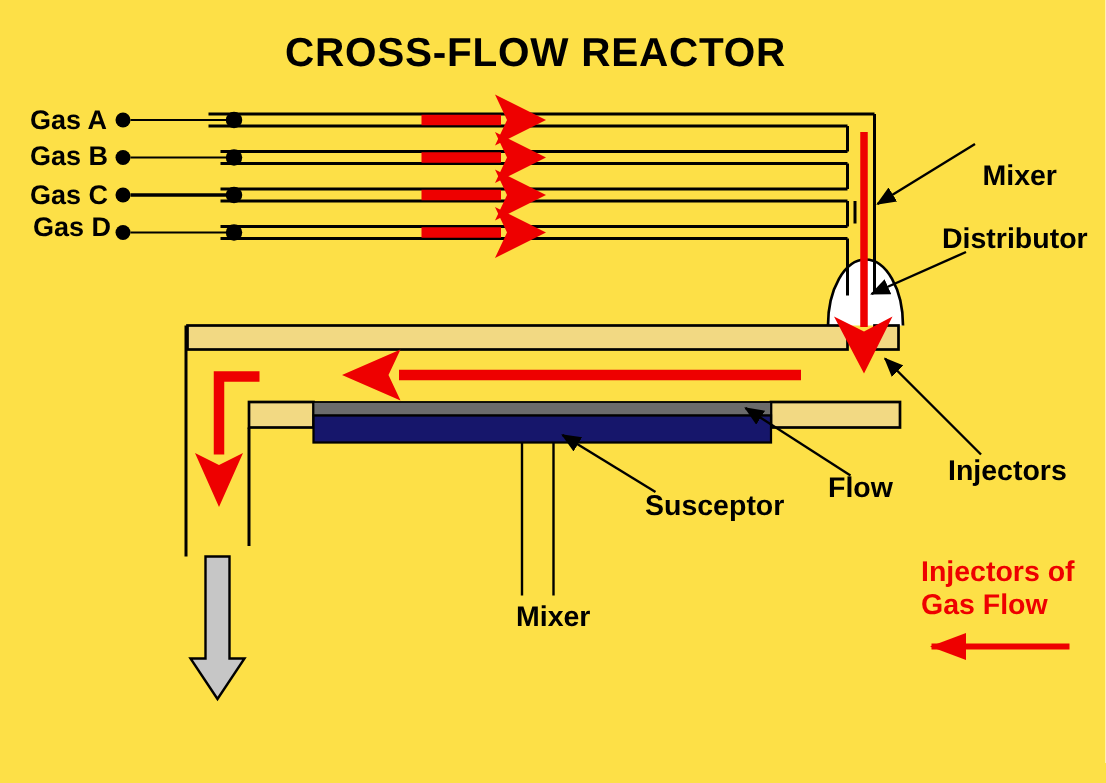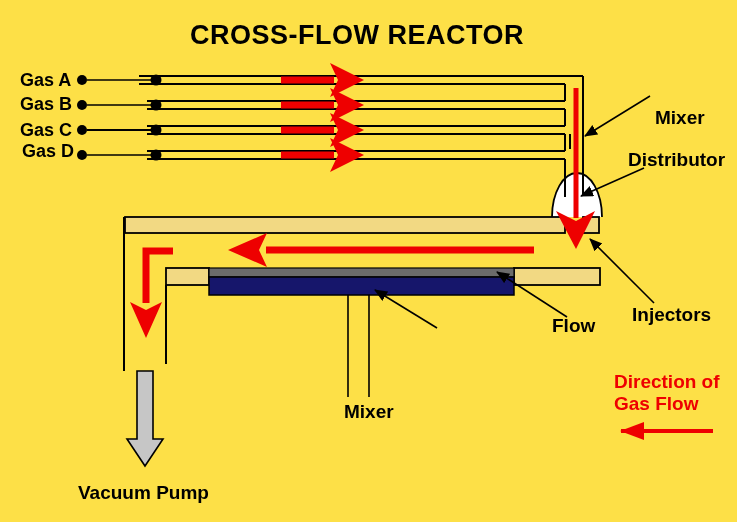--- a/index.html
+++ b/index.html
@@ -141,18 +141,18 @@
 
   <div class="lbl gas" style="left:20px;top:71px;">Gas A</div>
   <div class="lbl gas" style="left:20px;top:95px;">Gas B</div>
   <div class="lbl gas" style="left:20px;top:121px;">Gas C</div>
   <div class="lbl gas" style="left:22px;top:130px;margin-top:12px;">Gas D</div>
 
   <div class="lbl comp" style="left:655px;top:68px;margin-top:40px;">Mixer</div>
   <div class="lbl comp" style="left:628px;top:150px;">Distributor</div>
   <div class="lbl comp" style="left:632px;top:305px;">Injectors</div>
   <div class="lbl comp" style="left:552px;top:316px;">Flow</div>
+  <div class="lbl comp" style="left:430px;top:328px;">Susceptor</div>
   <div class="lbl comp" style="left:344px;top:402px;">Mixer</div>
-  <div class="lbl comp" style="left:78px;top:483px;">Vacuum Pump</div>
 
-  <div class="lbl redtxt" style="left:614px;top:372px;">Direction of</div>
+  <div class="lbl redtxt" style="left:614px;top:372px;">Injectors of</div>
   <div class="lbl redtxt" style="left:614px;top:394px;text-align:center;">Gas Flow</div>
 </div>
 
 </body></html>

